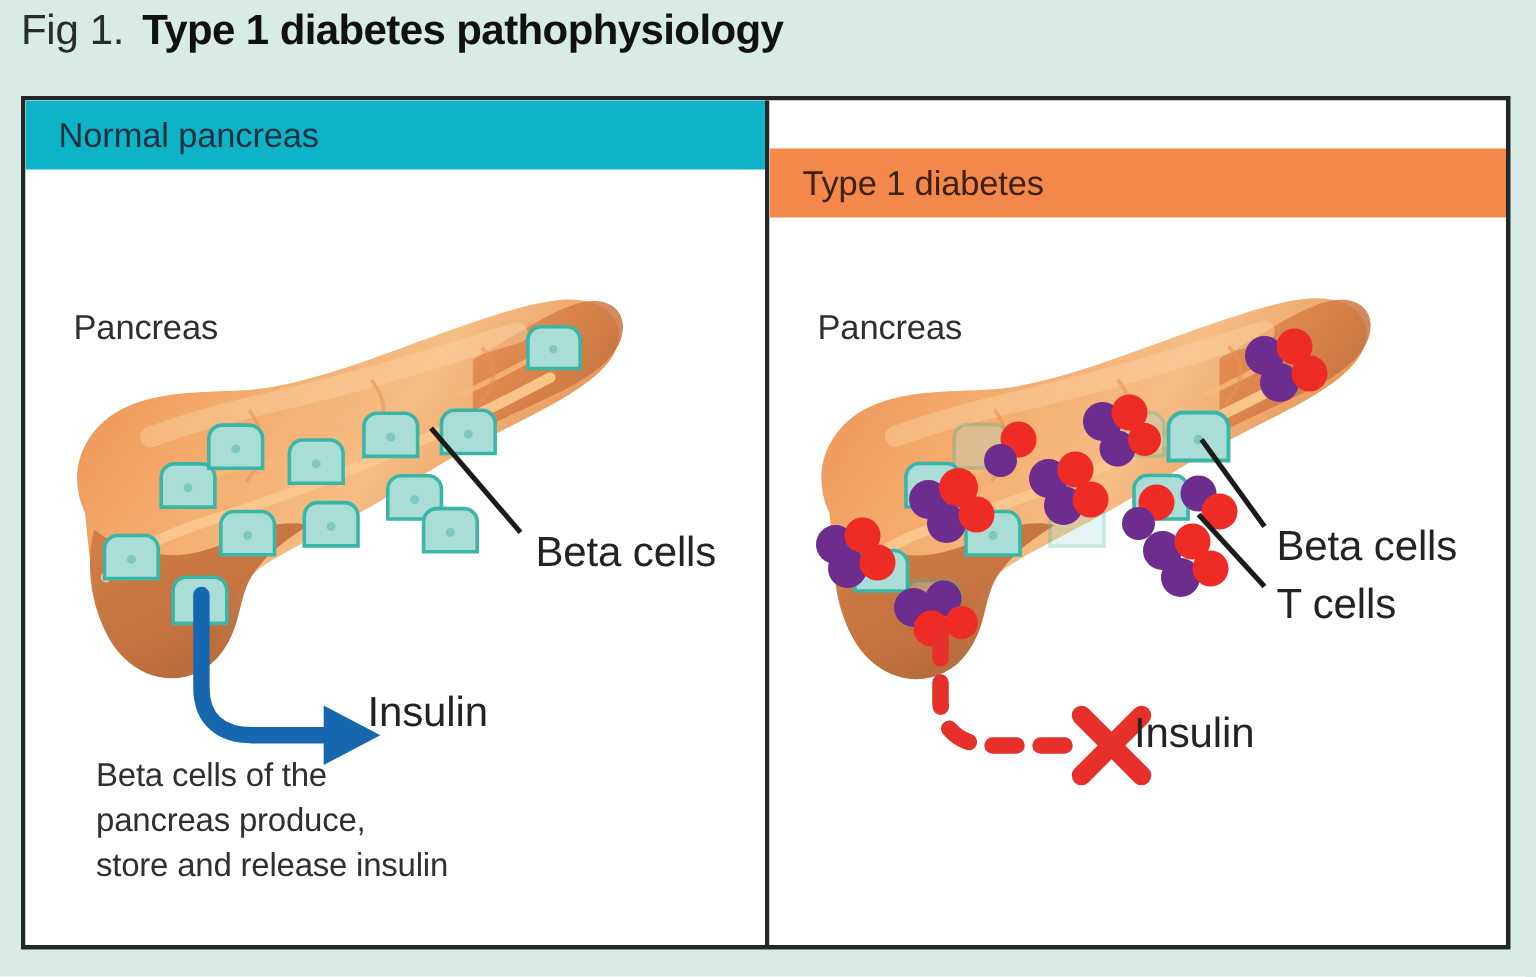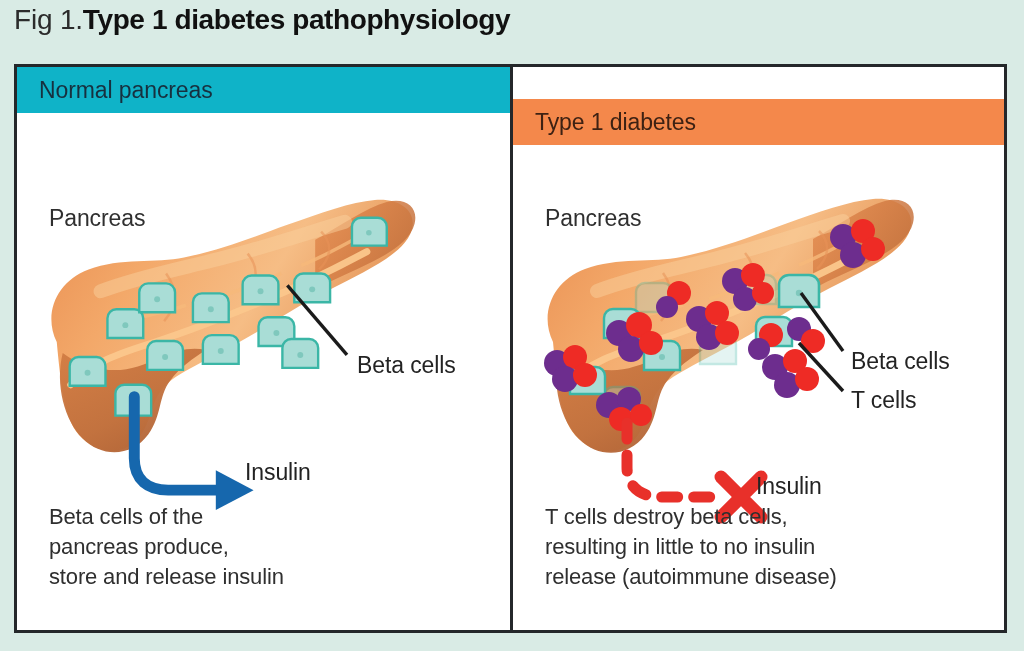--- a/index.html
+++ b/index.html
@@ -29,21 +29,21 @@
   #figure-title .fig-num {
     font-size: 28px;
     font-weight: 400;
     color: #2b2b2b;
     letter-spacing: -0.2px;
   }
   #figure-title .fig-name {
     font-size: 28px;
     font-weight: 700;
     color: #111111;
-    margin-left: 0;
+    margin-left: 12px;
     letter-spacing: -0.4px;
   }
 
   
   #figure-board {
     position: absolute;
     left: 14px;
     top: 64px;
     width: 993px;
     height: 569px;
@@ -99,33 +99,33 @@
     left: 32px;
     top: 94px;
     font-size: 23px;
     color: #2f2f2f;
     letter-spacing: -0.1px;
     margin-top: 44px;
   }
 
   .panel-caption {
     position: absolute;
-    left: 32px;
+    left: 47px;
     bottom: 38px;
     font-size: 22px;
     line-height: 30px;
     color: #2f2f2f;
     letter-spacing: -0.15px;
     white-space: pre-line;
   }
 
   
   .callout {
     position: absolute;
-    font-size: 23px;
+    font-size: 28px;
     color: #232323;
     letter-spacing: -0.1px;
     white-space: nowrap;
   }
   #callout-beta-normal { left: 340px; top: 285px; }
   #callout-insulin-normal { left: 228px; top: 392px; }
   #callout-beta-t1d { left: 338px; top: 281px; }
   #callout-tcells-t1d { left: 338px; top: 320px; text-align: center; }
   #callout-insulin-t1d { left: 243px; top: 406px; }
 
@@ -438,18 +438,15 @@
       </g>
 
       <line x1="288" y1="226" x2="330" y2="284" stroke="#1b1b1b" stroke-width="3.4"></line>
       <line x1="286" y1="276" x2="330" y2="324" stroke="#1b1b1b" stroke-width="3.4"></line>
     </svg>
 
     <div class="callout" id="callout-beta-t1d">Beta cells</div>
     <div class="callout" id="callout-tcells-t1d">T cells</div>
     <div class="callout" id="callout-insulin-t1d">Insulin</div>
 
-    <div class="panel-caption">T cells destroy beta cells,
-resulting in little to no insulin
-release (autoimmune disease)</div>
   </div>
 
 </div>
 
 </body></html>

